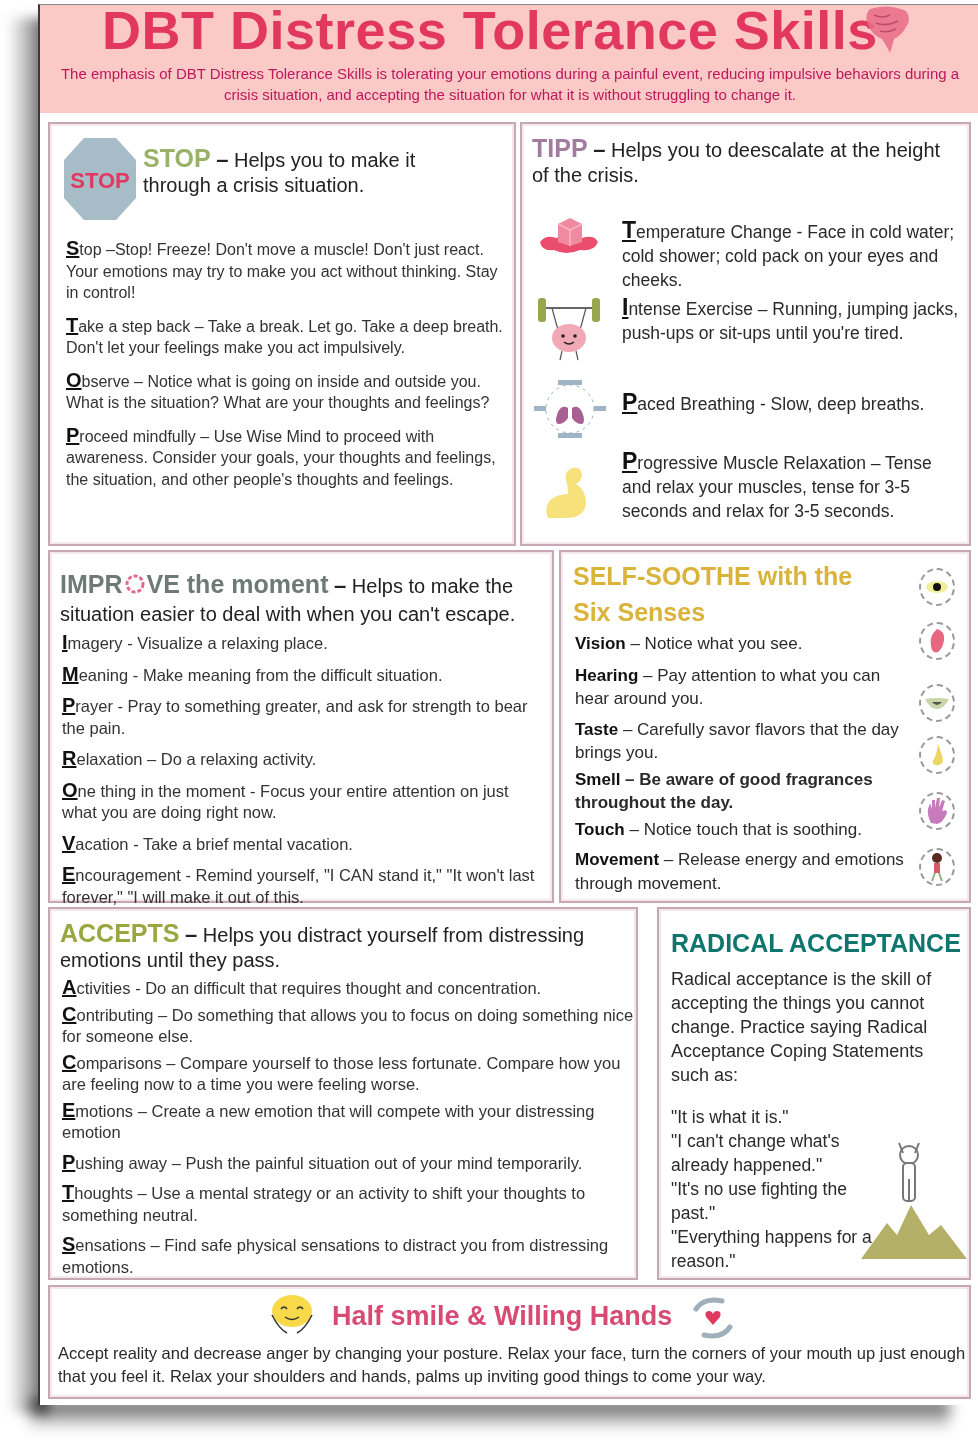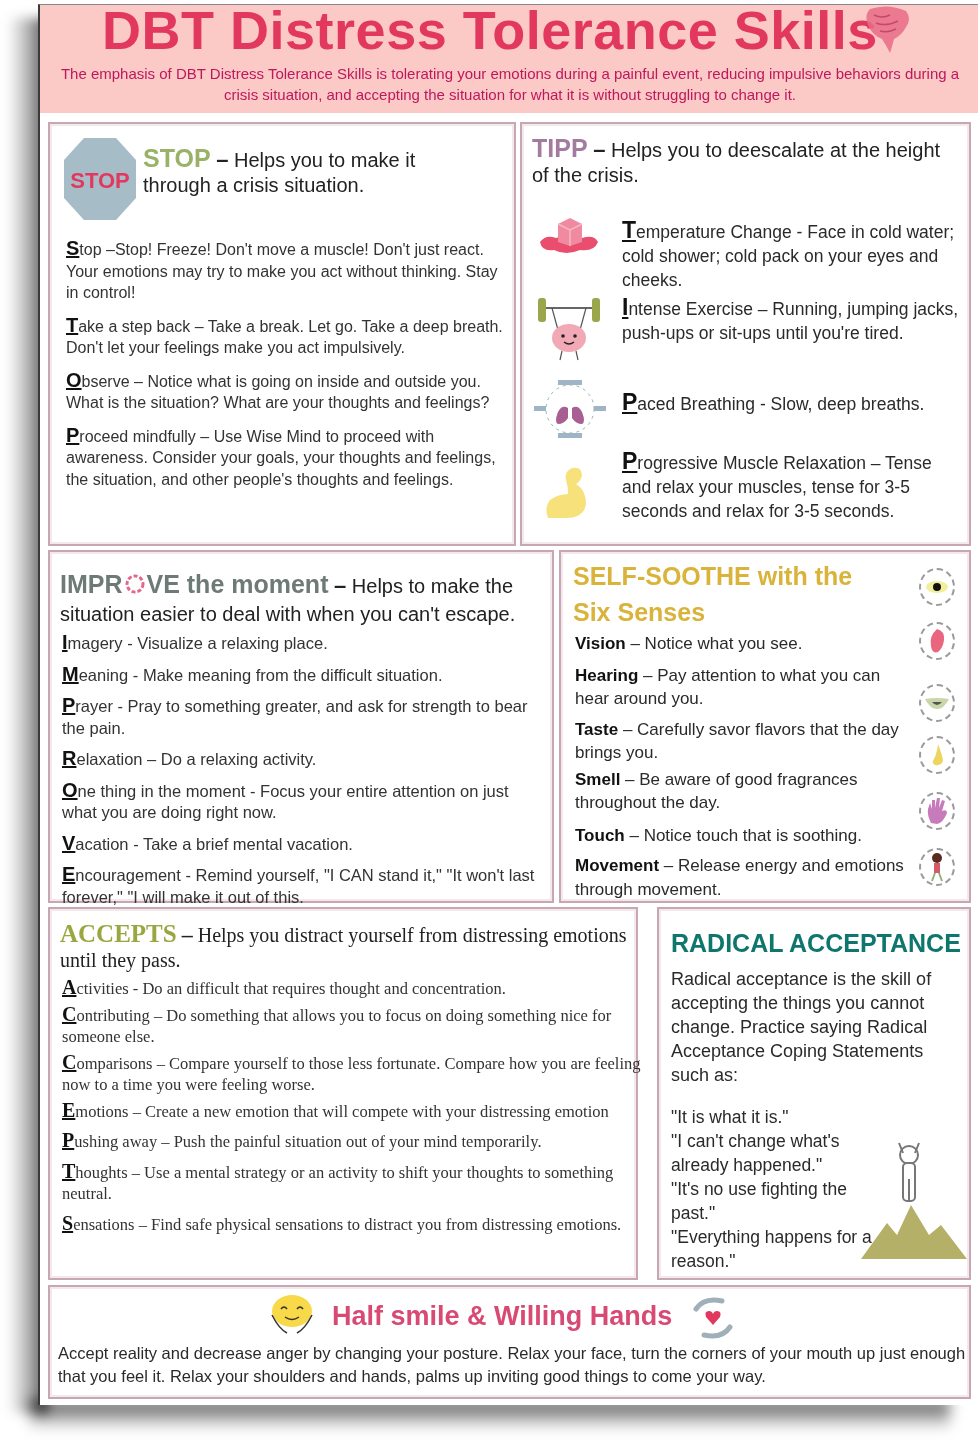--- a/index.html
+++ b/index.html
@@ -157,21 +157,21 @@
 
   <div class="box" style="left:519px; top:545px; width:412px; height:353px;">
     <div style="position:absolute; left:12px; top:6px; font-size:25px; line-height:36px; font-weight:bold; color:#d9b33a;">
       <div>SELF-SOOTHE with the</div>
       <div>Six Senses</div>
     </div>
     <div style="position:absolute; left:14px; top:80px; width:330px;">
       <div class="sense" style="margin-bottom:8px;"><b>Vision</b><span> – Notice what you see.</span></div>
       <div class="sense" style="margin-bottom:7px;"><b>Hearing</b><span> – Pay attention to what you can hear around you.</span></div>
       <div class="sense" style="margin-bottom:3px;"><b>Taste</b><span> – Carefully savor flavors that the day brings you.</span></div>
-      <div class="sense" style="margin-bottom:9px;"><b>Smell</b><span> – Be aware of good fragrances throughout the day.</span></div>
+      <div class="sense" style="margin-bottom:3px;font-weight:bold;"><b>Smell</b><span> – Be aware of good fragrances throughout the day.</span></div>
       <div class="sense" style="margin-bottom:7px;"><b>Touch</b><span> – Notice touch that is soothing.</span></div>
       <div class="sense"><b>Movement</b><span> – Release energy and emotions through movement.</span></div>
     </div>
     <div class="sense-icon" style="left:358px; top:16px;">
       <svg width="24" height="16" viewBox="0 0 24 16">
           <ellipse cx="12" cy="8" rx="11" ry="6" fill="#f1ee9c"></ellipse>
           <circle cx="12" cy="8" r="4" fill="#111"></circle>
         </svg>
     </div>
     <div class="sense-icon" style="left:358px; top:70px;">
@@ -198,21 +198,21 @@
     <div class="sense-icon" style="left:358px; top:296px;">
       <svg width="20" height="30" viewBox="0 0 20 30">
           <circle cx="10" cy="6" r="5" fill="#5a2a1e"></circle>
           <rect x="7" y="11" width="6" height="10" fill="#d65a6a"></rect>
           <line x1="8" y1="21" x2="5" y2="29" stroke="#8fb07e" stroke-width="2"></line>
           <line x1="12" y1="21" x2="15" y2="29" stroke="#8fb07e" stroke-width="2"></line>
         </svg>
     </div>
   </div>
 
-  <div class="box" style="left:8px; top:902px; width:590px; height:373px;font-family:Liberation Serif, serif;">
+  <div class="box" style="left:8px; top:902px; width:590px; height:373px;">
     <div class="hdr" style="position:absolute; left:10px; top:12px; width:580px;">
       <span class="hdr-key" style="color:#9aa63f;">ACCEPTS</span>
       <span style="font-weight:bold; font-size:22px;">–</span>
       <span>Helps you distract yourself from distressing emotions until they pass.</span>
     </div>
     <div style="position:absolute; left:12px; top:68px; width:585px;">
       <div class="item" style="font-size:16.5px; margin-bottom:4px;"><span class="cap">A</span><span>ctivities - Do an difficult that requires thought and concentration.</span></div>
       <div class="item" style="font-size:16.5px; margin-bottom:4px;"><span class="cap">C</span><span>ontributing – Do something that allows you to focus on doing something nice for someone else.</span></div>
       <div class="item" style="font-size:16.5px; margin-bottom:4px;"><span class="cap">C</span><span>omparisons – Compare yourself to those less fortunate. Compare how you are feeling now to a time you were feeling worse.</span></div>
       <div class="item" style="font-size:16.5px; margin-bottom:8px;"><span class="cap">E</span><span>motions – Create a new emotion that will compete with your distressing emotion</span></div>

